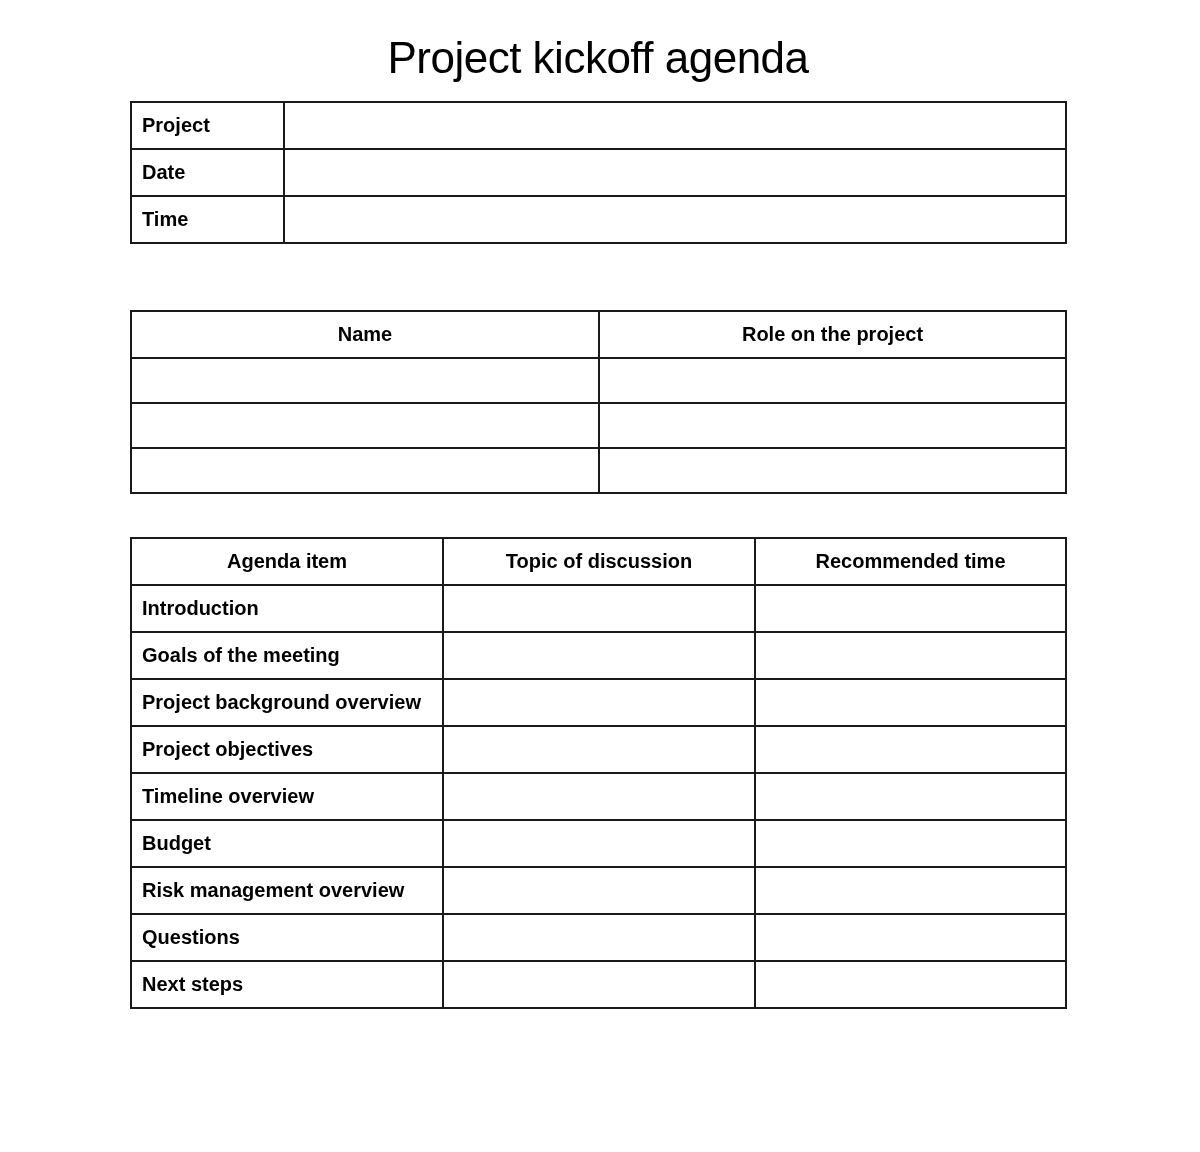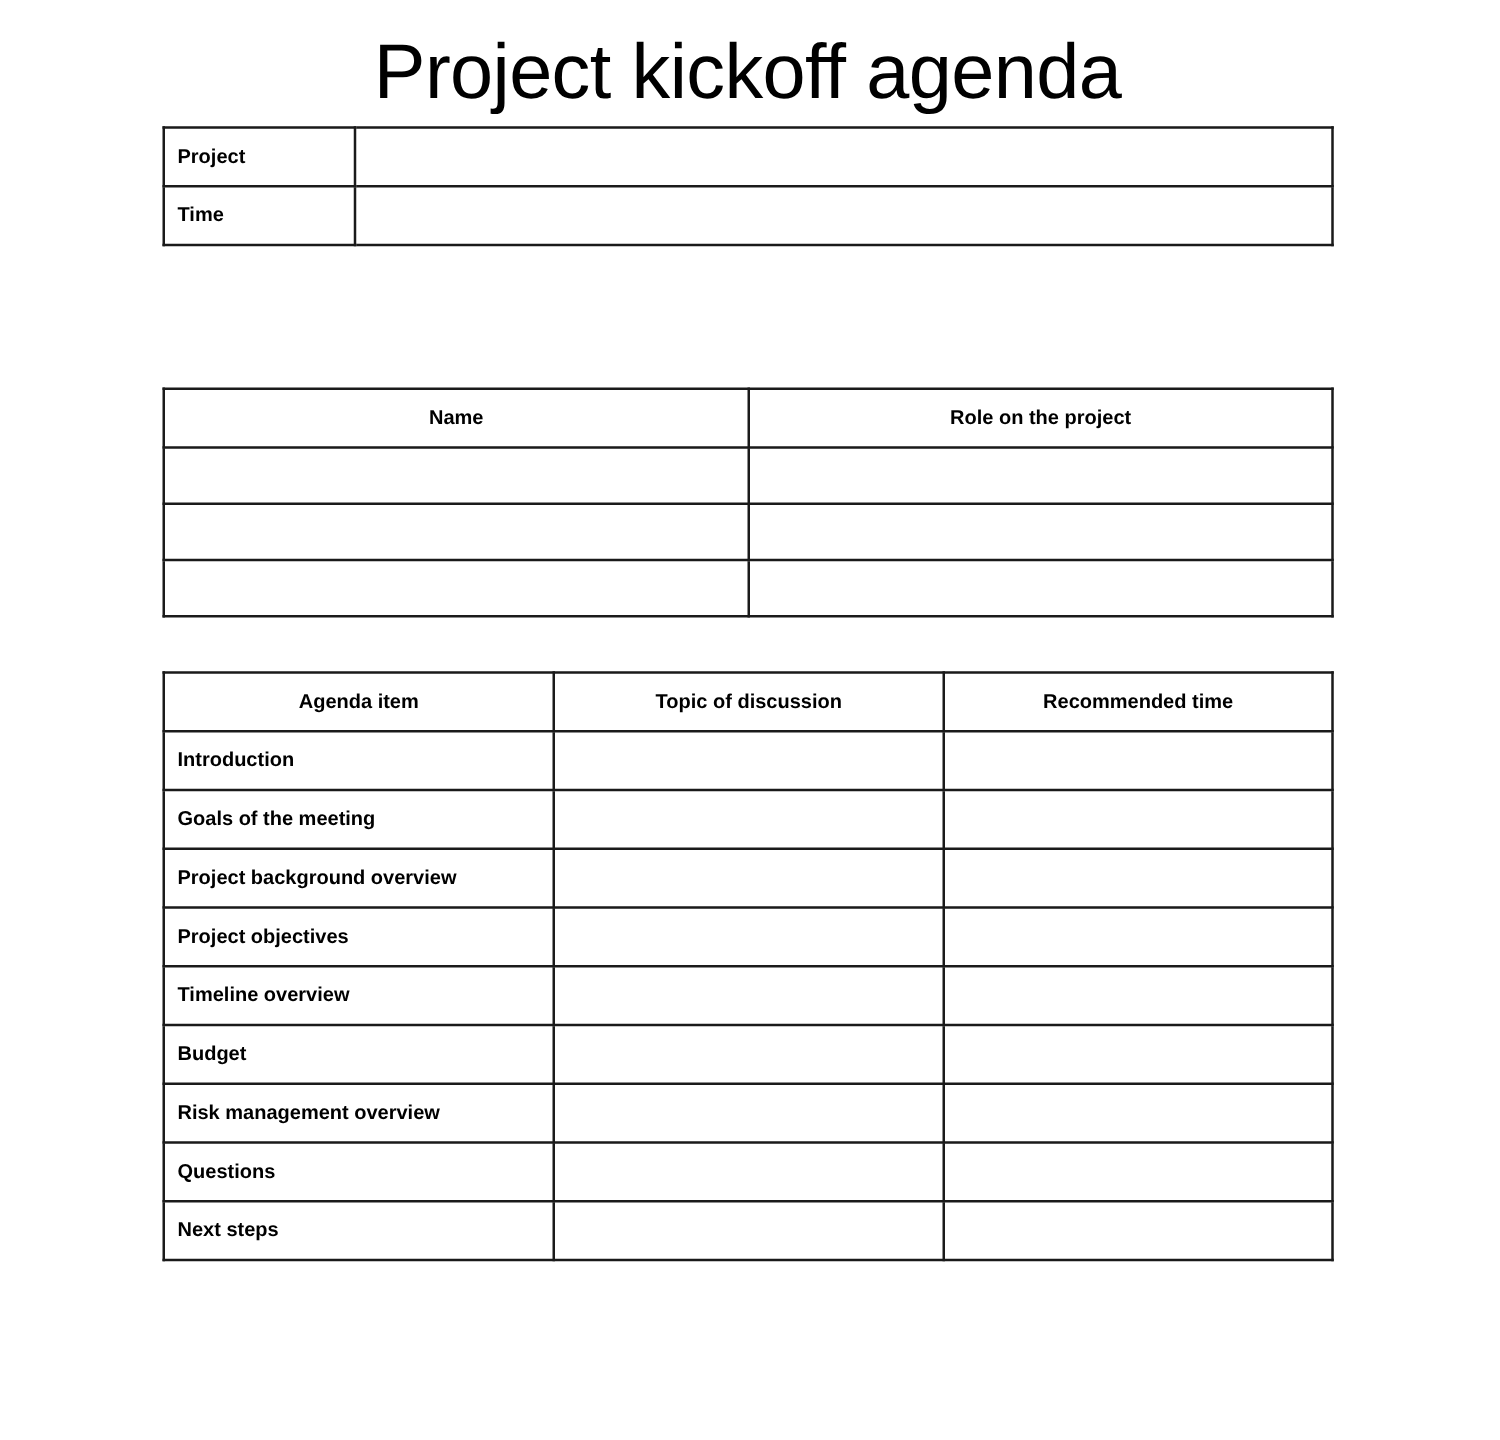--- a/index.html
+++ b/index.html
@@ -1,39 +1,43 @@
 <!DOCTYPE html>
 <html><head>
 <meta charset="utf-8">
 <style>
   html, body { margin:0; padding:0; background:#ffffff; }
   body { width:1200px; height:1152px; position:relative; font-family:"Liberation Sans", sans-serif; color:#000; overflow:hidden; }
-  .title { position:absolute; top:28px; left:0; width:1196px; text-align:center; font-size:62px; font-weight:400; letter-spacing:-0.5px; line-height:60px; }
+  .title { position:absolute; top:28px; left:0; width:1196px; text-align:center; font-size:44px; font-weight:400; letter-spacing:-0.5px; line-height:60px; }
   table { position:absolute; border-collapse:collapse; table-layout:fixed; left:130px; width:937px; }
-  td, th { border:2px solid #1a1a1a; height:45px; padding:0; font-size:16px; line-height:45px; box-sizing:border-box; }
+  td, th { border:2px solid #1a1a1a; height:45px; padding:0; font-size:20px; line-height:45px; box-sizing:border-box; }
   th { font-weight:700; text-align:center; }
   td.lbl { font-weight:700; padding-left:10px; text-align:left; }
   td.item { font-weight:700; padding-left:10px; text-align:left; white-space:nowrap; }
   #info { top:101px; }
   #team { top:310px; }
   #agenda { top:537px; }
 </style>
 </head>
 <body>
 
 <div class="title">Project kickoff agenda</div>
 
 <table id="info">
   <colgroup>
       <col style="width:153px">
       <col>
     </colgroup>
   <tbody>
       <tr>
     <td class="lbl">Project</td>
+    <td></td>
+  </tr>
+  <tr>
+    <td class="lbl">Date</td>
     <td></td>
   </tr>
   <tr>
     <td class="lbl">Time</td>
     <td></td>
   </tr>
 </tbody>
   </table>
 
 <table id="team">

